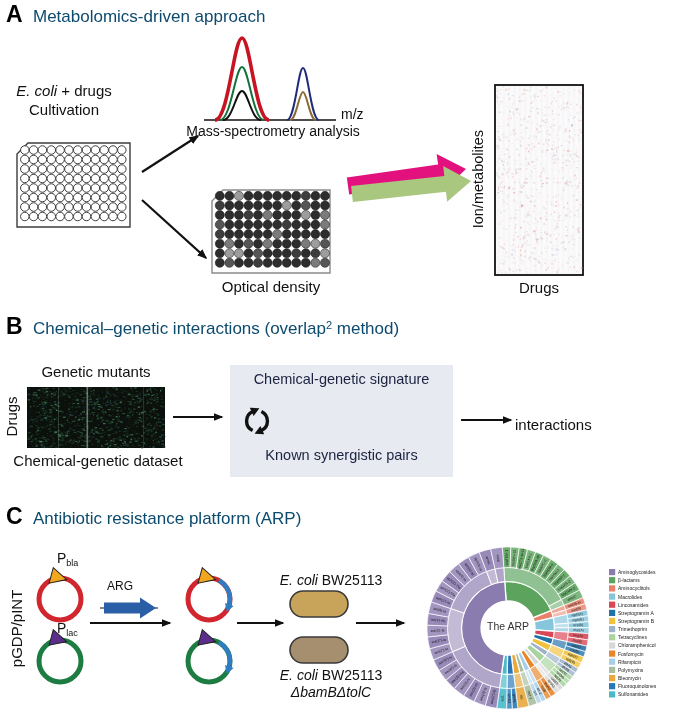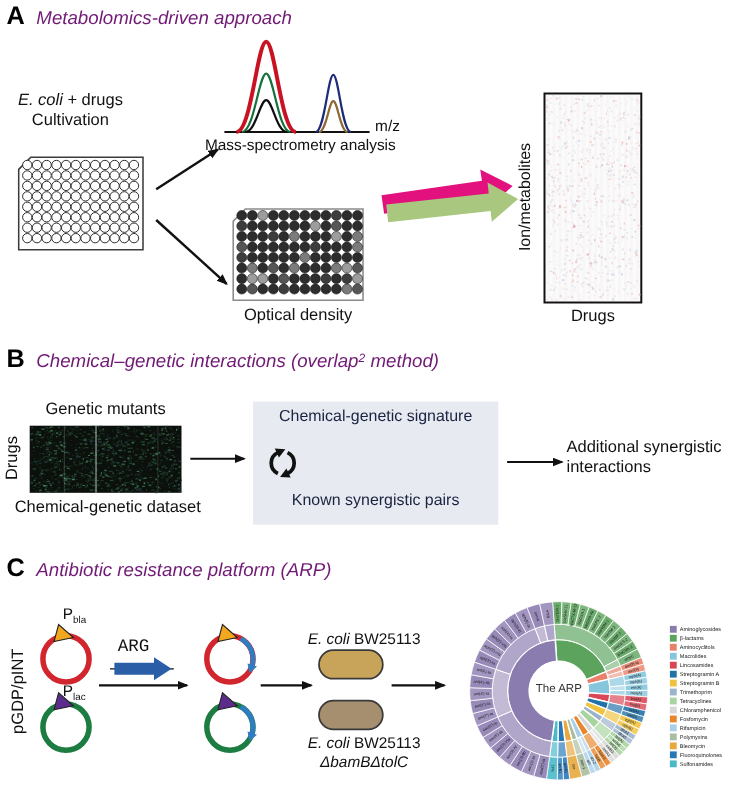--- a/index.html
+++ b/index.html
@@ -1,22 +1,22 @@
 <!DOCTYPE html>
 <html><head>
 <meta charset="utf-8">
 <style>
   html,body{margin:0;padding:0;background:#fff;}
   .stage{position:relative;width:683px;height:719px;background:#fff;overflow:hidden;
          font-family:"Liberation Sans",sans-serif;}
   svg{position:absolute;left:0;top:0;font-family:"Liberation Sans",sans-serif;}
   .lbl{position:absolute;color:#111;line-height:1.12;white-space:nowrap;}
   .panel-letter{font-size:23px;font-weight:700;color:#000;}
-  .panel-title{font-size:17px;color:#701a75;font-style:italic;}
-  .t15{font-size:15px;} .t14{font-size:14px;} .t145{font-size:14.5px;} .t16{font-size:16px;font-family:Liberation Mono, monospace;}
+  .panel-title{font-size:17px;color:#0c4a6e;}
+  .t15{font-size:15px;} .t14{font-size:14px;} .t145{font-size:14.5px;} .t16{font-size:12px;}
   .ctr{text-align:center;}
   .it{font-style:italic;}
   .rot{transform:rotate(-90deg);transform-origin:center;}
   .sub{font-size:9px;vertical-align:-3px;}
   .sup{font-size:11px;vertical-align:5px;}
   .navy{color:#1A2340;}
   .red{color:#CE1526;}
   .arp-center{font-size:10.5px;color:#333;}
 </style>
 </head>
@@ -2609,21 +2609,20 @@
   <div class="lbl t145 ctr rot" style="left:383px;top:171px;width:190px;">Ion/metabolites</div>
   <div class="lbl t15 ctr" style="left:495px;top:280px;width:88px;">Drugs</div>
 
   <div class="lbl panel-letter" style="left:6px;top:314px;">B</div>
   <div class="lbl panel-title" style="left:33px;top:319px;"><span>Chemical–genetic interactions (overlap</span><span class="sup">2</span><span> method)</span></div>
   <div class="lbl t15 ctr" style="left:24px;top:364px;width:144px;">Genetic mutants</div>
   <div class="lbl t15 ctr rot" style="left:-11px;top:408px;width:46px;">Drugs</div>
   <div class="lbl t15 ctr" style="left:2px;top:453px;width:192px;">Chemical-genetic dataset</div>
   <div class="lbl t145 ctr navy" style="left:230px;top:371px;width:223px;">Chemical-genetic signature</div>
   <div class="lbl t145 ctr navy" style="left:230px;top:447px;width:223px;">Known synergistic pairs</div>
-  <div class="lbl t15" style="left:515px;top:399px;">Additional synergistic</div>
   <div class="lbl t15" style="left:515px;top:417px;text-align:center;">interactions</div>
 
   <div class="lbl panel-letter" style="left:6px;top:504px;">C</div>
   <div class="lbl panel-title" style="left:33px;top:509px;">Antibiotic resistance platform (ARP)</div>
   <div class="lbl t15 ctr rot" style="left:-43px;top:620px;width:120px;">pGDP/pINT</div>
   <div class="lbl t14" style="left:57px;top:551px;"><span>P</span><span class="sub">bla</span></div>
   <div class="lbl t14" style="left:57px;top:621px;"><span>P</span><span class="sub">lac</span></div>
   <div class="lbl t16" style="left:107px;top:580px;">ARG</div>
   <div class="lbl t14 ctr" style="left:258px;top:573px;width:146px;"><span class="it">E. coli</span><span> BW25113</span></div>
   <div class="lbl t14 ctr" style="left:258px;top:668px;width:146px;"><span class="it">E. coli</span><span> BW25113</span></div>

